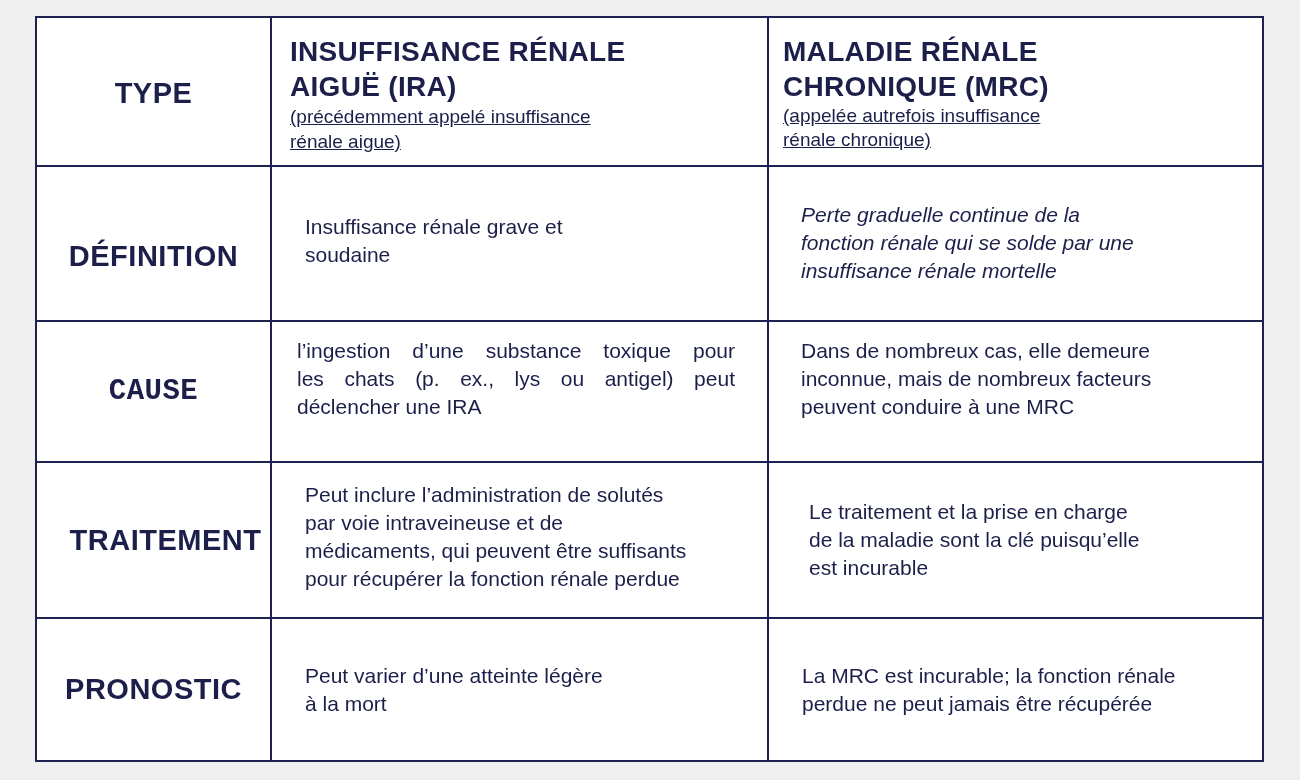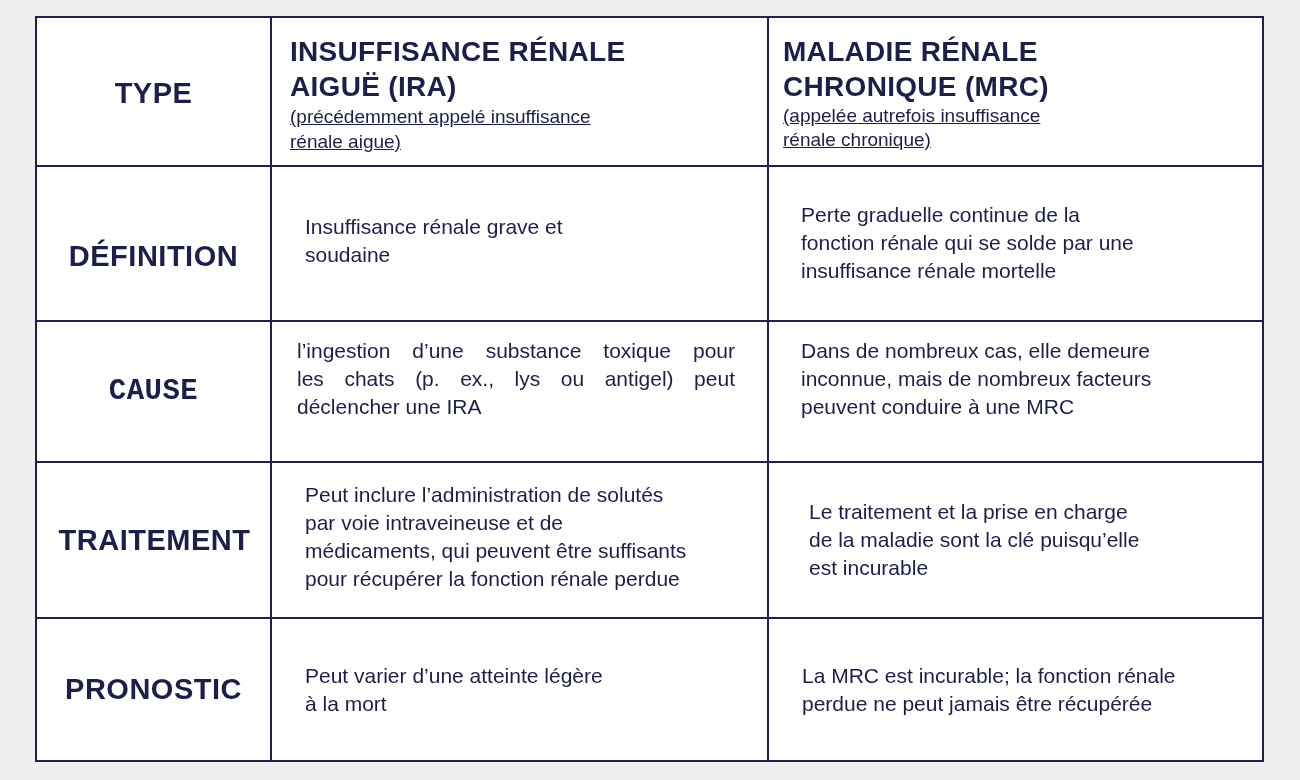--- a/index.html
+++ b/index.html
@@ -117,21 +117,21 @@
 
   <div class="cell label-cell" style="left:0;top:149px;width:233px;height:179px;">
     <span class="row-label">DÉFINITION</span>
   </div>
   <div class="cell" style="left:268px;top:149px;width:450px;height:153px;padding-bottom:6px;">
     <div class="body-text">
       <div>Insuffisance rénale grave et</div>
       <div>soudaine</div>
     </div>
   </div>
-  <div class="cell" style="left:764px;top:149px;width:450px;height:153px;padding-bottom:2px;">
+  <div class="cell" style="left:764px;top:149px;width:450px;height:153px;padding-bottom:2px;font-style:italic;">
     <div class="body-text">
       <div>Perte graduelle continue de la</div>
       <div>fonction rénale qui se solde par une</div>
       <div>insuffisance rénale mortelle</div>
     </div>
   </div>
 
   <div class="cell label-cell" style="left:0;top:304px;width:233px;height:139px;font-family:Liberation Mono, monospace;">
     <span class="row-label">CAUSE</span>
   </div>
@@ -143,21 +143,21 @@
     </div>
   </div>
   <div class="cell" style="left:764px;top:304px;width:450px;height:139px;padding-bottom:26px;">
     <div class="body-text">
       <div>Dans de nombreux cas, elle demeure</div>
       <div>inconnue, mais de nombreux facteurs</div>
       <div>peuvent conduire à une MRC</div>
     </div>
   </div>
 
-  <div class="cell label-cell" style="left:1px;top:445px;width:233px;height:154px;">
+  <div class="cell label-cell" style="left:12px;top:445px;width:233px;height:154px;">
     <span class="row-label">TRAITEMENT</span>
   </div>
   <div class="cell" style="left:268px;top:445px;width:455px;height:154px;padding-bottom:6px;">
     <div class="body-text">
       <div>Peut inclure l’administration de solutés</div>
       <div>par voie intraveineuse et de</div>
       <div>médicaments, qui peuvent être suffisants</div>
       <div>pour récupérer la fonction rénale perdue</div>
     </div>
   </div>

